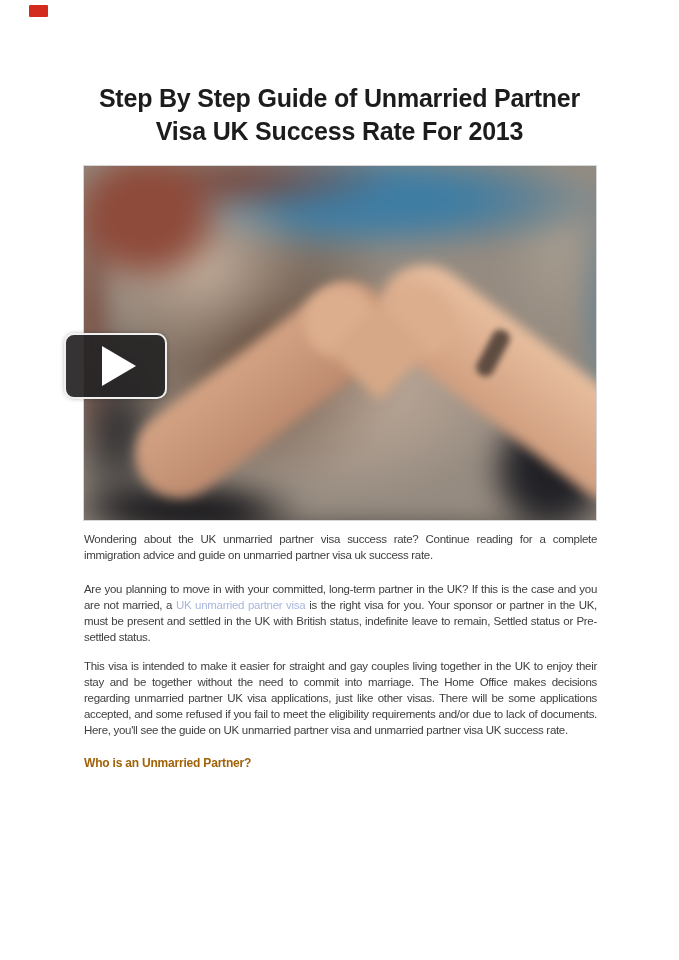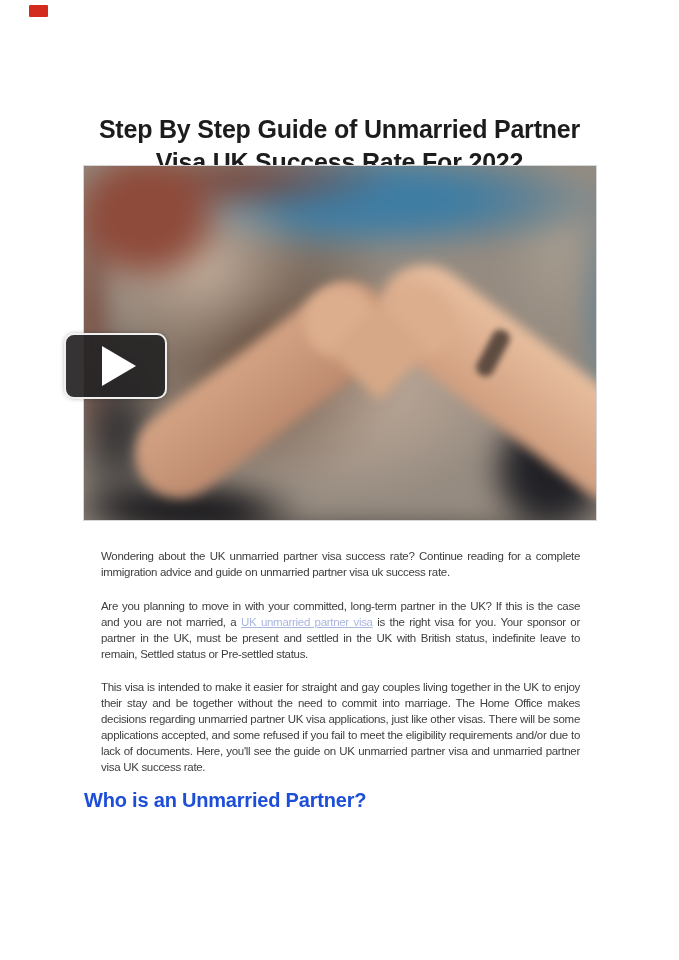--- a/index.html
+++ b/index.html
@@ -4,21 +4,21 @@
 <style>
   html,body{margin:0;padding:0;background:#ffffff;}
   .page{
     position:relative;width:679px;height:960px;background:#ffffff;overflow:hidden;
     font-family:"Liberation Sans","DejaVu Sans",sans-serif;
   }
   
   .red-badge{position:absolute;left:29px;top:5px;width:19px;height:12px;background:#d42b1f;border-radius:1px;}
   
   .title{position:absolute;top:82px;left:0;width:679px;text-align:center;
-    font-size:25px;line-height:33px;font-weight:bold;color:#1c1c1c;letter-spacing:-0.2px;margin-top:31px;}
+    font-size:25px;line-height:33px;font-weight:bold;color:#1c1c1c;letter-spacing:-0.2px;}
   
   .thumb{position:absolute;left:83px;top:165px;width:514px;height:356px;
     border:1px solid #d6d6d6;box-sizing:border-box;overflow:hidden;background:#8d8378;}
   .photo-blur{position:absolute;left:-22px;top:-22px;right:-22px;bottom:-22px;filter:blur(13px);
     background-color:#968b80;
     background-image:
       radial-gradient(closest-side at 15% 18%, #8e4a3a 0%, #8e4a3a 55%, rgba(142,74,58,0) 100%),
       radial-gradient(closest-side at 31% 9%,  #7c4436 0%, rgba(124,68,54,0) 95%),
       radial-gradient(closest-side at 25% 31%, #c4af9d 0%, rgba(196,175,157,0) 80%),
       radial-gradient(closest-side at 5% 44%,  #6e3a2e 0%, rgba(110,58,46,0) 85%),
@@ -47,40 +47,40 @@
     background:#5f4c41;transform:rotate(28deg);filter:blur(3px);}
   
   .play-btn{position:absolute;left:64px;top:333px;width:103px;height:66px;box-sizing:border-box;
     background:rgba(38,36,37,0.93);border:2px solid #f0f0f0;border-radius:10px;
     box-shadow:0 0 4px rgba(0,0,0,0.25);cursor:pointer;}
   .play-tri{position:absolute;left:36px;top:11px;width:0;height:0;
     border-top:20px solid transparent;border-bottom:20px solid transparent;border-left:34px solid #ffffff;}
   
   .article{position:absolute;left:84px;top:531px;width:513px;color:#3e3e3e;
     font-size:11.5px;line-height:16px;letter-spacing:-0.3px;text-align:justify;}
-  .article p{margin:17px;}
+  .article p{margin:0;}
   .p1{margin-bottom:18px !important;}
   .p2{margin-bottom:13px !important;}
   .p3{margin-bottom:12px !important;}
   .p4{margin-bottom:12px !important;}
   .p5{white-space:nowrap;}
-  .article h2{margin:0 0 16px 0;font-size:20px;line-height:26px;font-weight:bold;
-    color:#1d4ed8;letter-spacing:-0.2px;text-align:left;}
-  .inline-link{color:#a9b6de;text-decoration:underline;cursor:pointer;}
+  .article h2{margin:0 0 16px 0;font-size:12px;line-height:26px;font-weight:bold;
+    color:#a16207;letter-spacing:-0.2px;text-align:left;}
+  .inline-link{color:#a9b6de;cursor:pointer;}
 </style>
 </head>
 <body>
 
 <div class="page">
 
   <div class="red-badge"></div>
 
   <div class="title">
     <div>Step By Step Guide of Unmarried Partner</div>
-    <div>Visa UK Success Rate For 2022</div>
+    <div>Visa UK Success Rate For 2013</div>
   </div>
 
   <div class="thumb">
     <div class="photo-blur"></div>
     <div class="arm arm-left"></div>
     <div class="arm arm-right"></div>
     <div class="hands">
       <div class="lobe l"></div>
       <div class="lobe r"></div>
       <div class="point"></div>

